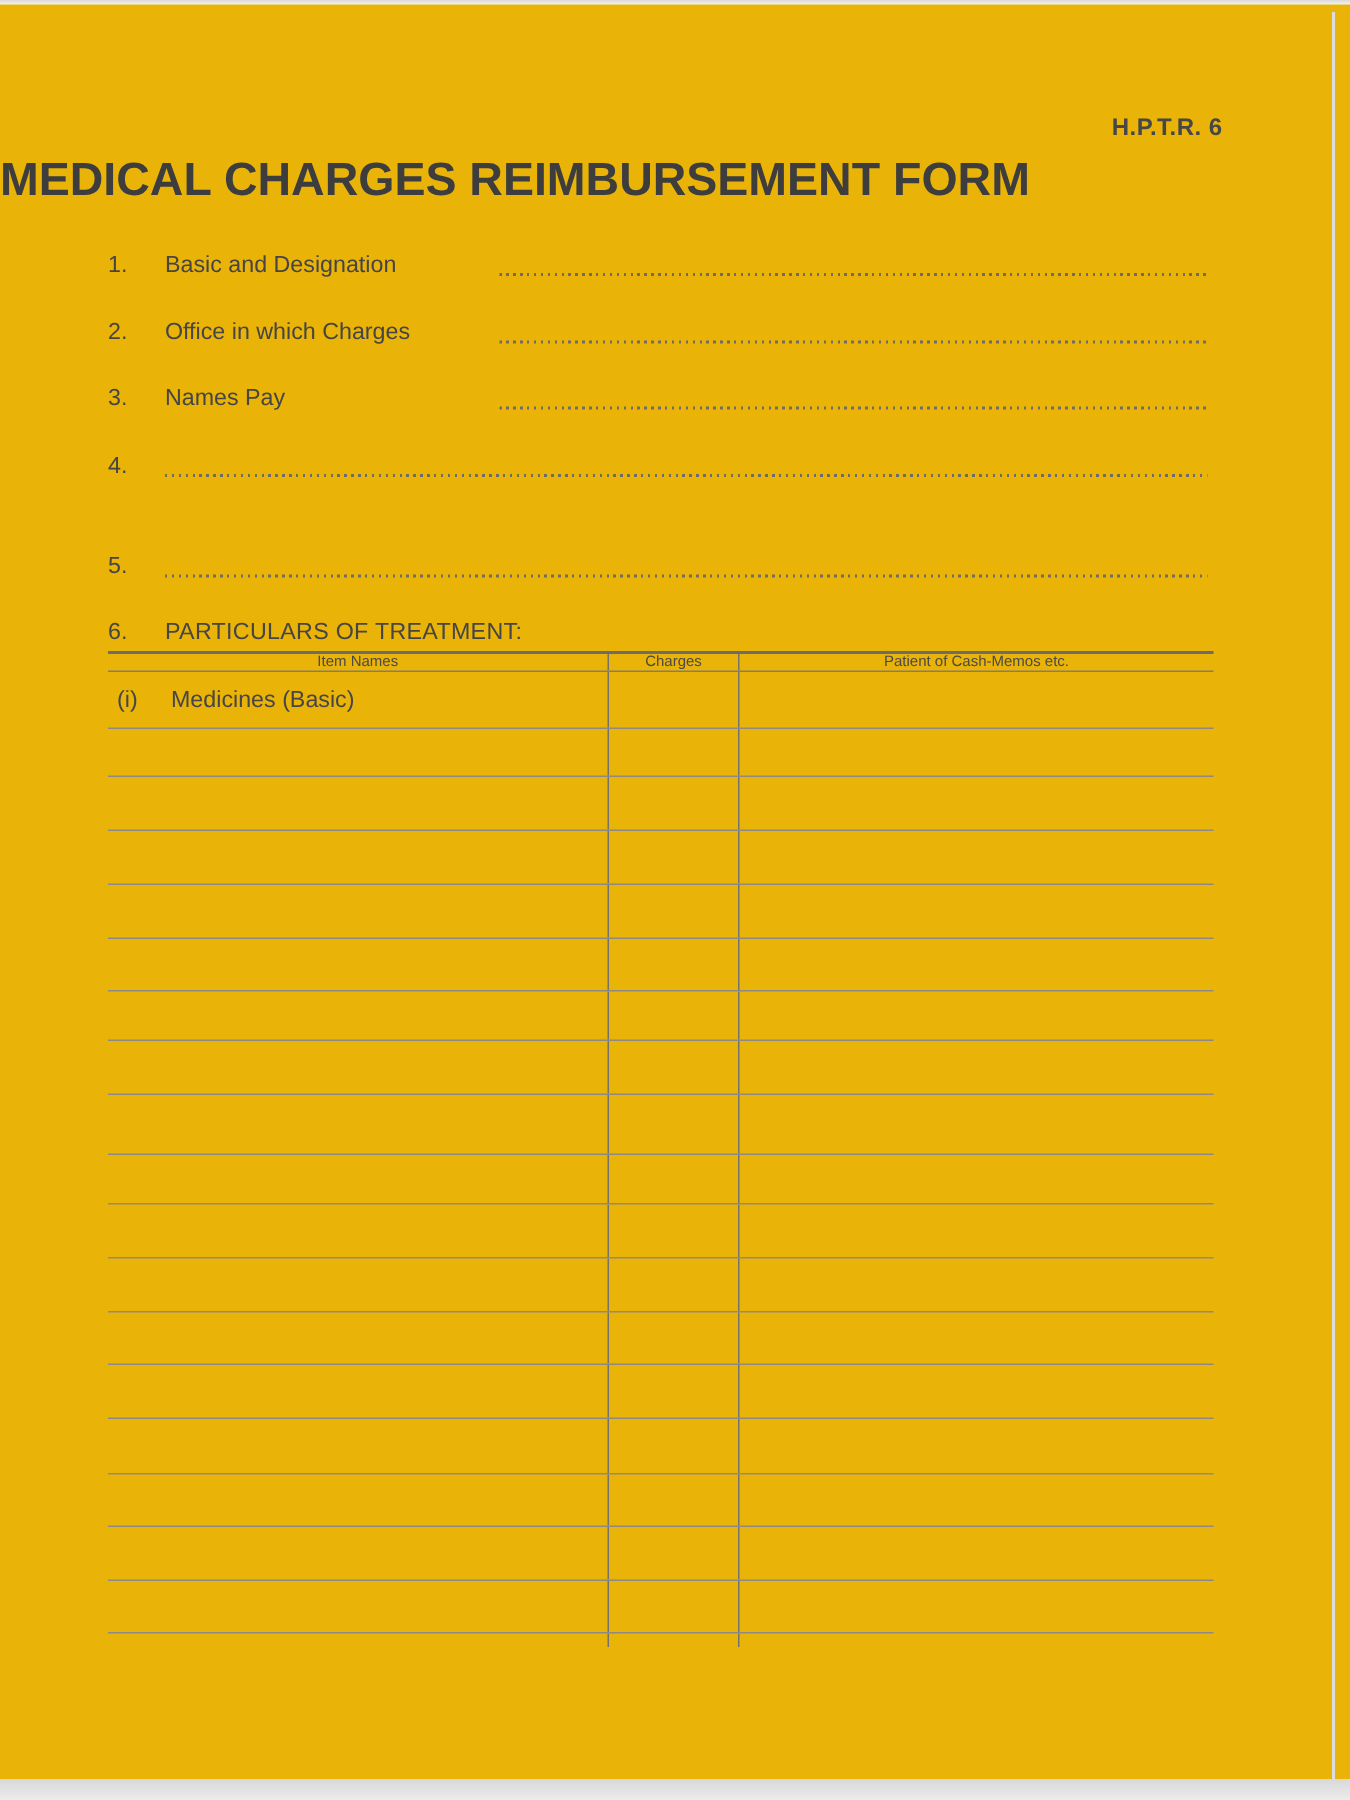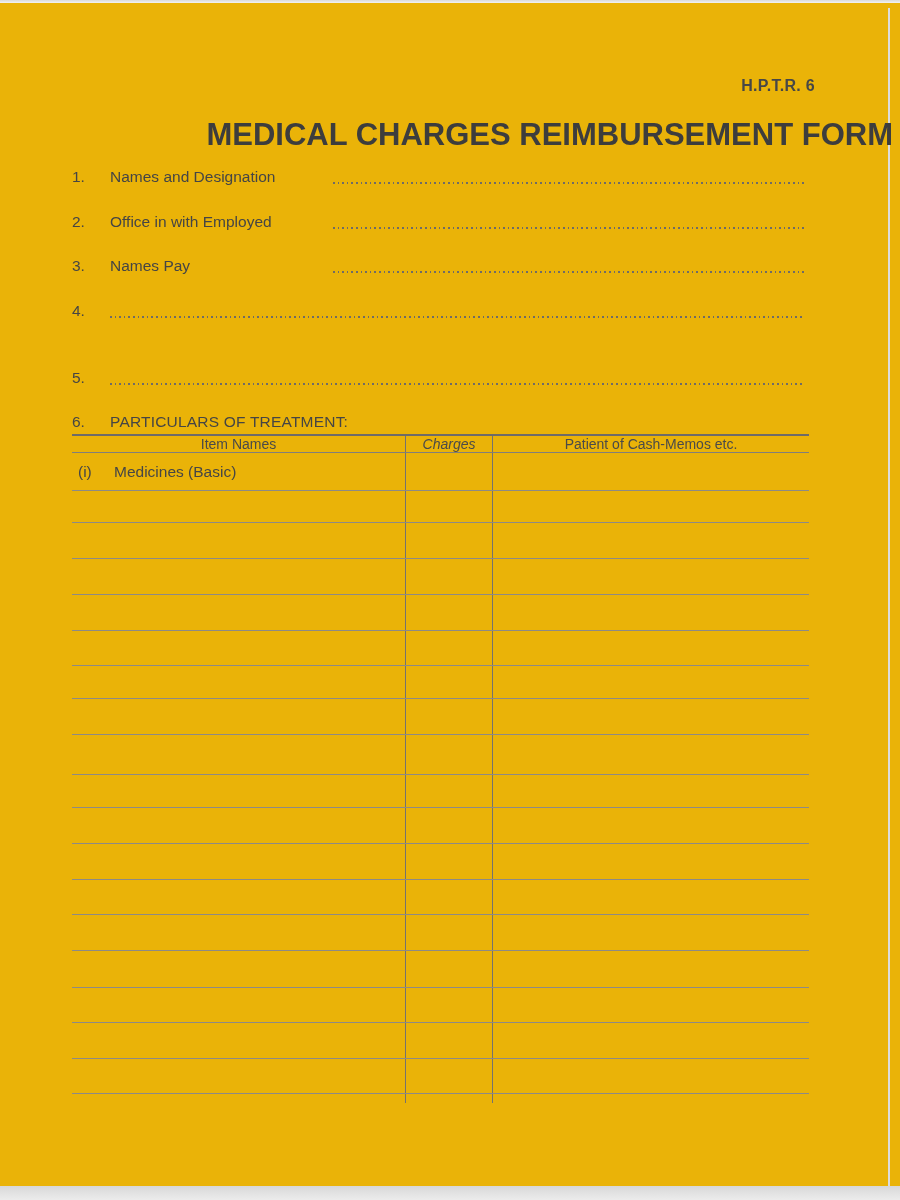--- a/index.html
+++ b/index.html
@@ -33,22 +33,22 @@
     position: absolute;
     top: 77px; right: 85px;
     font-size: 16px;
     font-weight: bold;
     color: #474747;
     letter-spacing: 0.3px;
   }
   .title {
     position: absolute;
     left: 0; top: 102px; width: 878px;
-    margin: 15px;
-    text-align: right;
+    margin: 0;
+    text-align: left;
     font-size: 31px;
     font-weight: bold;
     color: #3d3d3d;
     letter-spacing: 0px;
   }
   .field {
     position: absolute;
     left: 72px;
     width: 733px;
     display: flex;
@@ -88,36 +88,35 @@
   }
   .trow {
     display: flex;
     box-sizing: border-box;
     border-bottom: 1.6px solid #8d8a86;
   }
   .trow-header {
     border-top: 2.5px solid #6e6b68;
     border-bottom: 1.8px solid #817e7a;
     align-items: flex-end;
-    font-size: 14px;
+    font-size: 10px;
     color: #4a4a4a;
   }
   .tcell {
     box-sizing: border-box;
   }
   .tcell-item {
     flex: 0 0 333px;
     width: 333px;
   }
   .tcell-charges {
     flex: 0 0 88px;
     width: 88px;
     border-left: 1.6px solid #75726e;
     border-right: 1.6px solid #75726e;
-    font-style: italic;
   }
   .tcell-details {
     flex: 1 1 auto;
   }
   .tcell-center { text-align: center; }
   .trow-body {
     font-size: 15.5px;
     color: #464646;
   }
   .trow-body .tcell-item {
@@ -146,26 +145,26 @@
   <div class="scan-edge-right"></div>
   <div class="scan-edge-bottom"></div>
 
   <div class="form-code">H.P.T.R. 6</div>
 
   <h1 class="title">MEDICAL CHARGES REIMBURSEMENT FORM</h1>
 
   <div id="fields-section">
       <div class="field field-1" style="top: 166px;">
         <span class="field-no">1.</span>
-        <span class="field-label">Names and Designation</span>
+        <span class="field-label">Basic and Designation</span>
         <span class="field-dots"></span>
       </div>
       <div class="field field-2" style="top: 211px;">
         <span class="field-no">2.</span>
-        <span class="field-label">Office in with Employed</span>
+        <span class="field-label">Office in which Charges</span>
         <span class="field-dots"></span>
       </div>
       <div class="field field-3" style="top: 255px;">
         <span class="field-no">3.</span>
         <span class="field-label">Names Pay</span>
         <span class="field-dots"></span>
       </div>
       <div class="field field-4" style="top: 300px;">
         <span class="field-no">4.</span>
         <span class="field-dots"></span>

